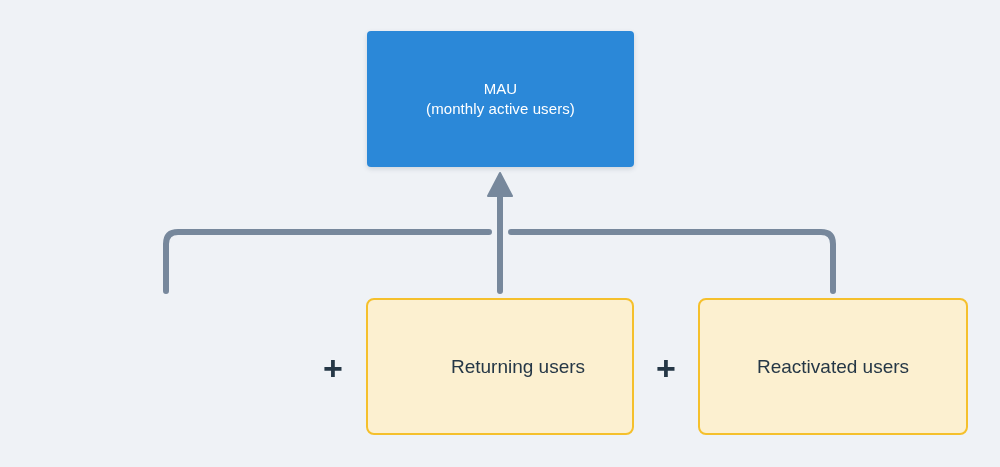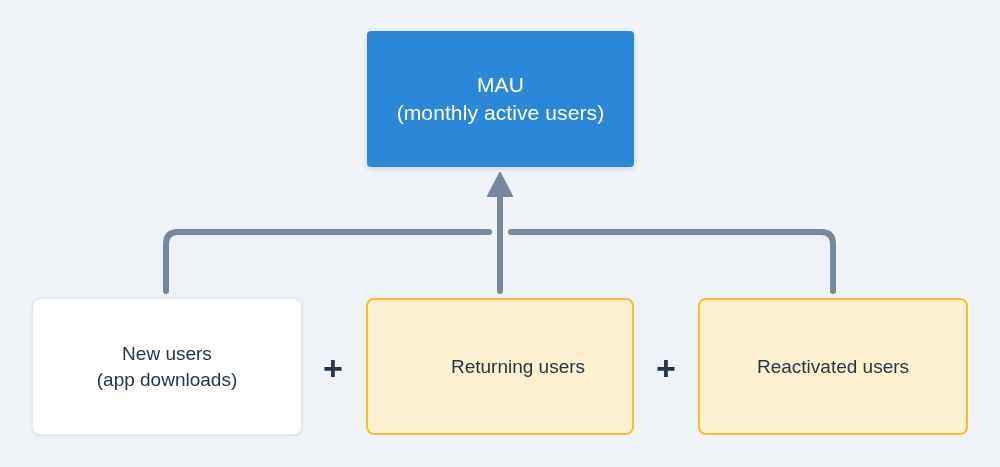--- a/index.html
+++ b/index.html
@@ -51,21 +51,21 @@
     left: 367px;
     top: 31px;
     width: 267px;
     height: 136px;
     background: #2b88d8;
     border-radius: 4px;
     color: #ffffff;
     box-shadow: 0 2px 5px rgba(43, 60, 82, 0.16);
   }
   #node-mau .node-label {
-    font-size: 21px;
+    font-size: 15px;
     letter-spacing: 0.1px;
   }
 
   
   .node-bottom {
     top: 298px;
     height: 137px;
     color: #253746;
   }
   .node-bottom .node-label {
@@ -124,24 +124,20 @@
     <path d="M500,291 L500,186" fill="none" stroke="#77889c" stroke-width="6" stroke-linecap="round"></path>
 
     <path d="M500,173 L512,196 L488,196 Z" fill="#77889c" stroke="#77889c" stroke-width="2" stroke-linejoin="round"></path>
   </svg>
 
   <div class="node" id="node-mau">
     <span class="node-label">MAU
 (monthly active users)</span>
   </div>
 
-  <div class="node node-bottom" id="node-new-users">
-    <span class="node-label">New users
-(app downloads)</span>
-  </div>
 
   <div class="plus-op" id="plus-1">
     <span>+</span>
   </div>
 
   <div class="node node-bottom" id="node-returning-users">
     <span class="node-label">Returning users</span>
   </div>
 
   <div class="plus-op" id="plus-2">

